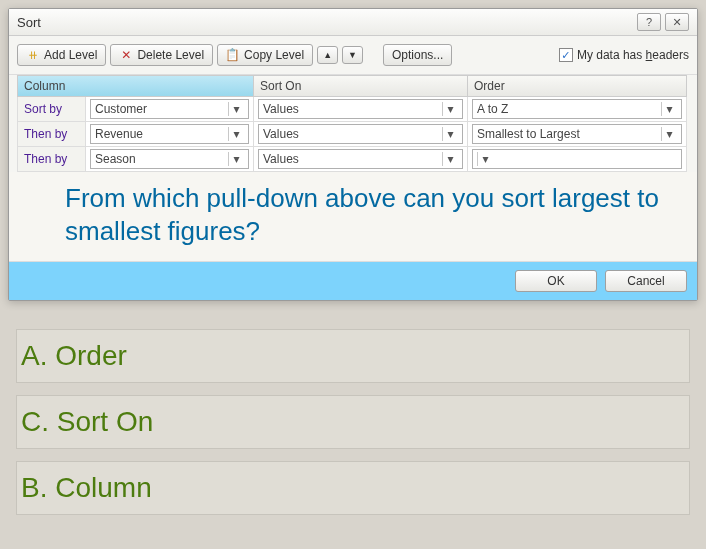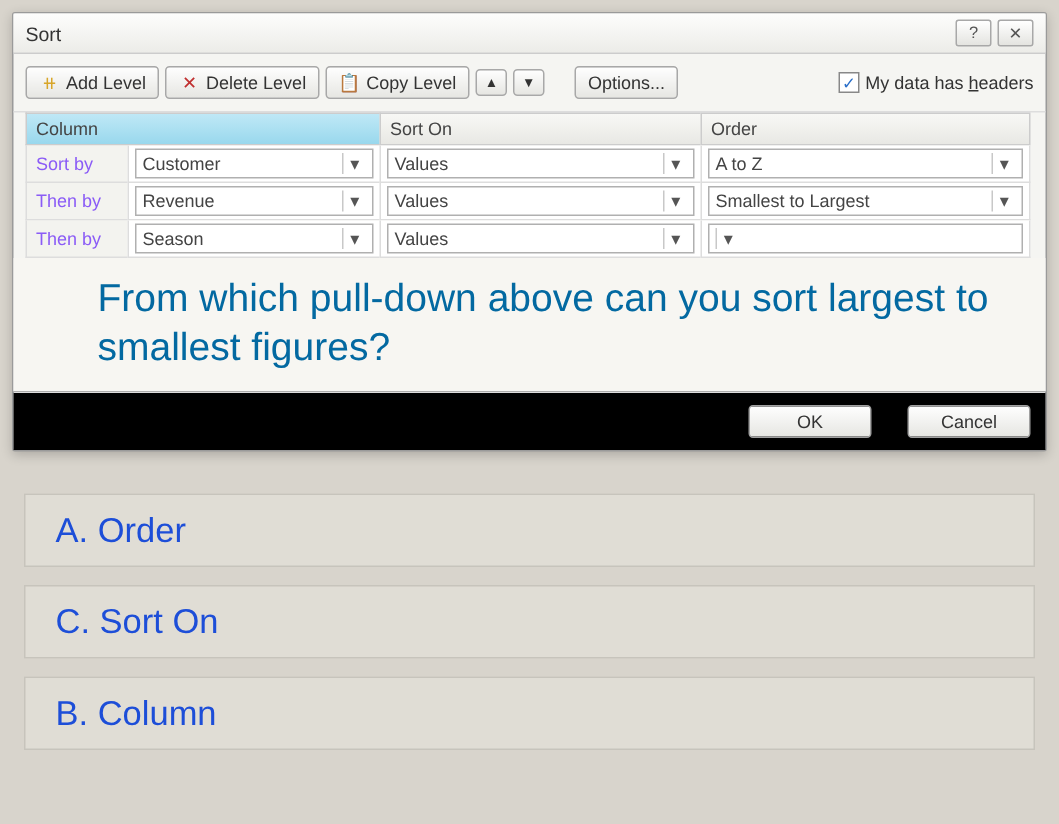--- a/index.html
+++ b/index.html
@@ -89,21 +89,21 @@
     .grid-row > div {
       border: 1px solid #ddd;
       border-top: none;
       border-right: none;
       padding: 2px 4px;
       background: #fff;
       display: flex;
       align-items: center;
     }
     .grid-row > div:last-child { border-right: 1px solid #ddd; }
-    .rowlabel { background: #f3f3ef !important; color: #8b5cf6; padding-left: 6px !important; }
+    .rowlabel { background: #f3f3ef !important; color: #4c1d95; padding-left: 6px !important; }
     .combo {
       flex: 1;
       display: flex;
       border: 1px solid #b0b0b0;
       background: #fff;
       height: 20px;
       align-items: center;
       padding: 0 4px;
       justify-content: space-between;
       color: #444;
@@ -119,42 +119,42 @@
       padding: 10px 24px 14px 56px;
       font-size: 26px;
       font-weight: 500;
       color: #0369a1;
       line-height: 1.25;
       background: #f7f6f2;
     }
     .dialog-footer {
       display: flex;
       justify-content: flex-end;
-      gap: 24px;
+      gap: 8px;
       padding: 8px 10px;
       border-top: 1px solid #ddd;
-      background: #000000;
+      background: #7dd3fc;
     }
     .footer-btn {
       min-width: 82px;
       text-align: center;
       background: linear-gradient(#fefefe,#e6e6e2);
       border: 1px solid #a0a0a0;
       border-radius: 3px;
       padding: 3px 10px;
       font-size: 12px;
       cursor: pointer;
     }
     .answers { margin-top: 28px; padding: 0 8px; }
     .answer {
       background: #e0ddd5;
       border: 1px solid #c7c4bc;
-      padding: 10px 20px;
-      font-size: 23px;
-      color: #1d4ed8;
+      padding: 10px 4px;
+      font-size: 28px;
+      color: #4d7c0f;
       margin-bottom: 12px;
       cursor: pointer;
     }
     .grid-wrap { padding: 0 8px; }
     .und { text-decoration: underline; }
   </style>
 </head>
 <body>
 
 <div class="dialog">

